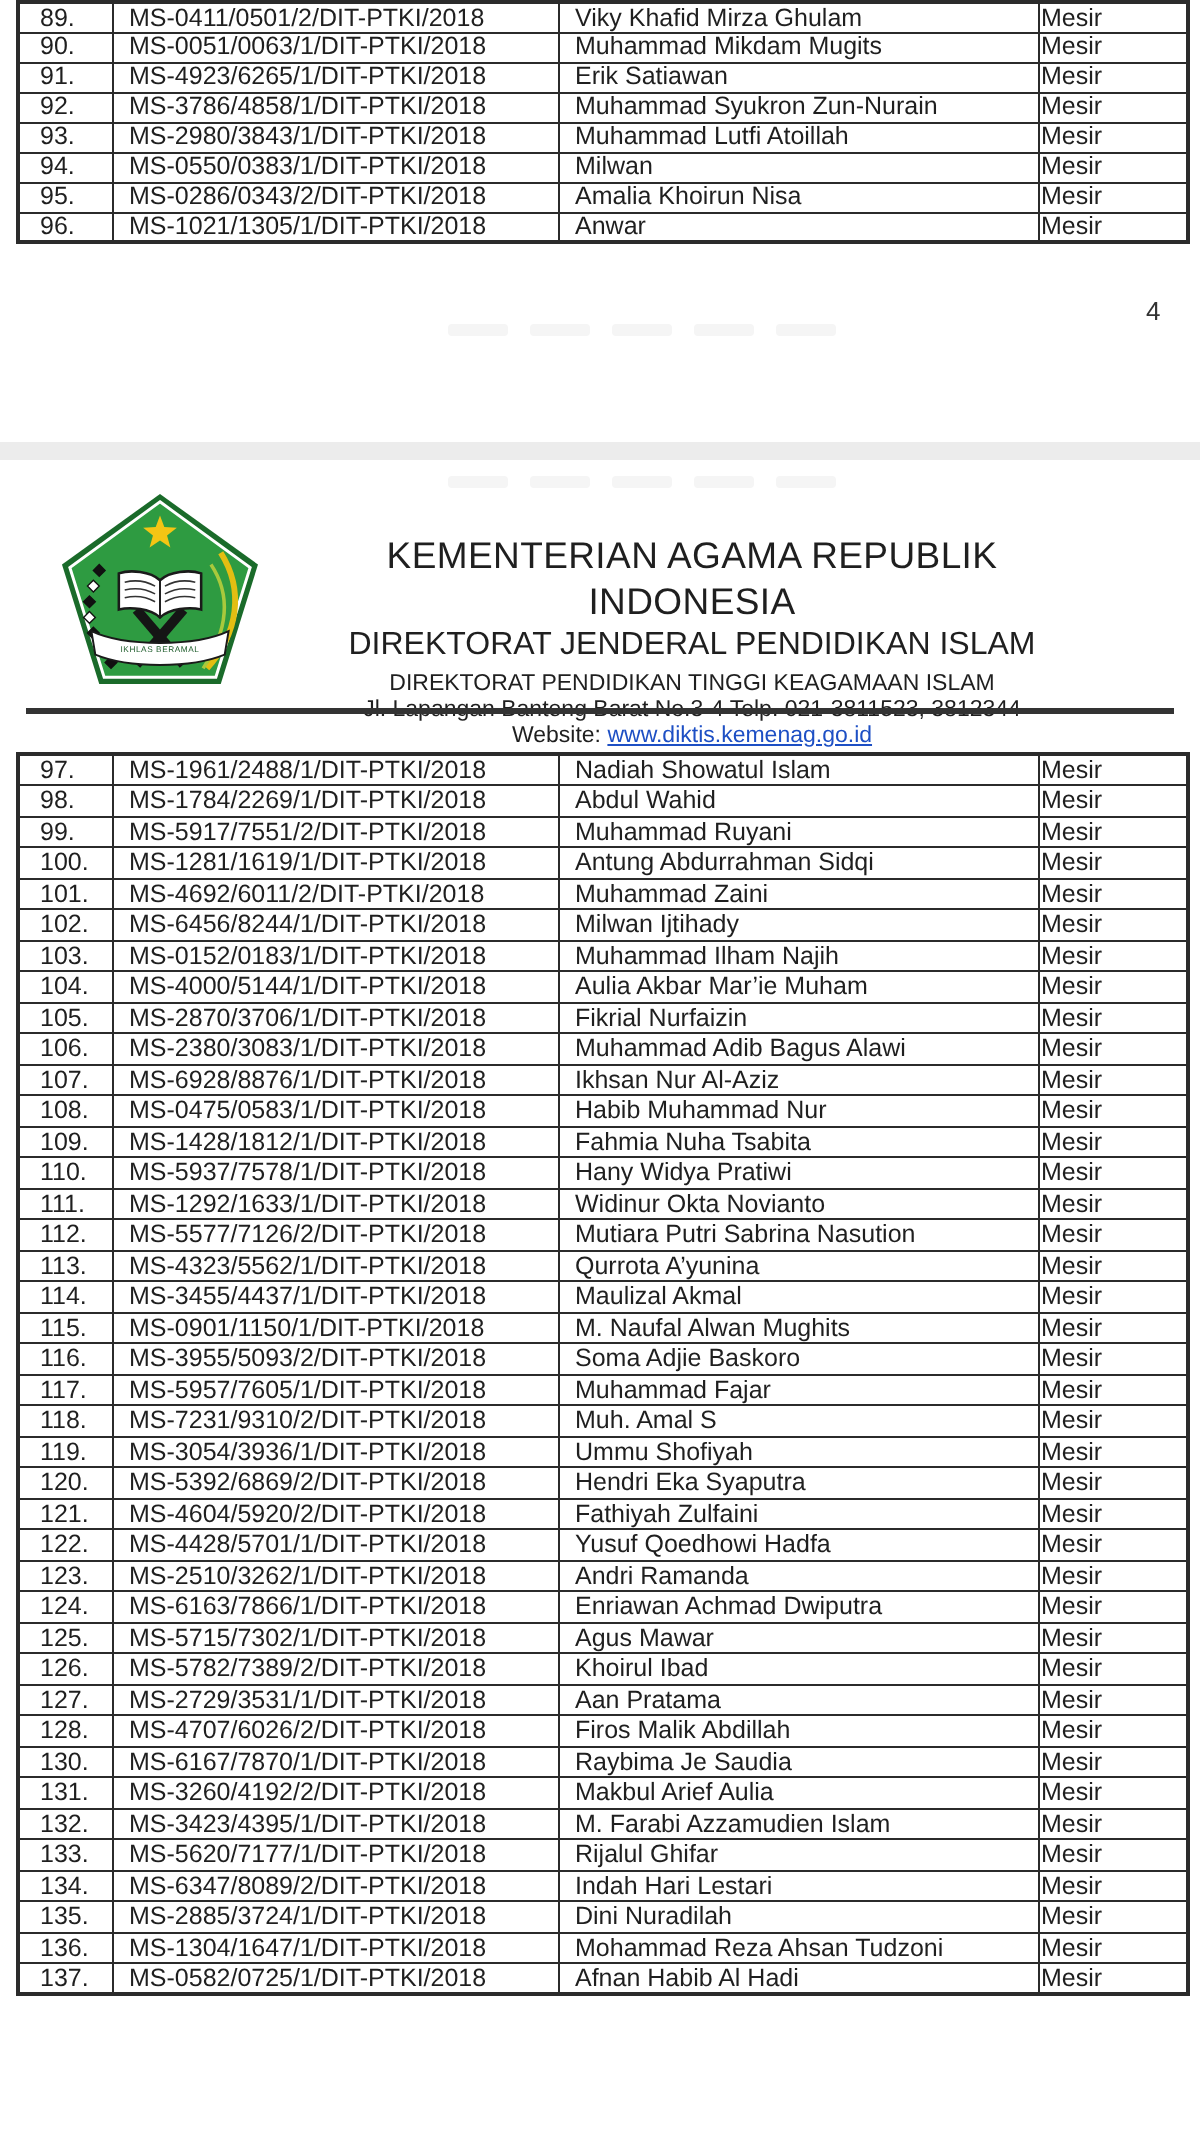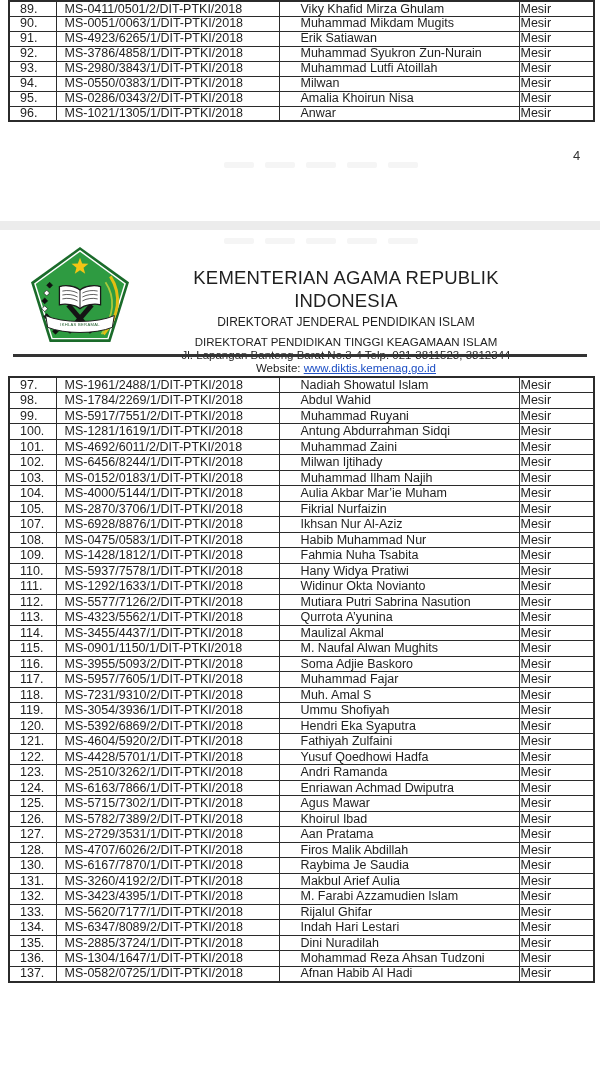--- a/index.html
+++ b/index.html
@@ -18,38 +18,38 @@
     font-size:12.5px;color:var(--text);
     border:2px solid var(--border);
   }
   .doc-table td{
     border:1.5px solid var(--border);
     vertical-align:middle;white-space:nowrap;overflow:hidden;
     line-height:1;padding:0;
   }
   .doc-table td.c0{width:47px;padding-left:10px;}
   .doc-table td.c1{width:223px;padding-left:8px;}
-  .doc-table td.c2{width:240px;padding-left:21px;}
+  .doc-table td.c2{width:240px;padding-left:8px;}
   .doc-table td.c3{padding-left:1px;}
   #table-top{top:0;}
   #table-top td{height:15px;}
   #table-bottom{top:376px;}
   #table-bottom td{height:15.5px;}
   
   .page-number{position:absolute;top:148px;left:573px;font-size:13px;color:#333;}
   .page-break-band{position:absolute;left:0;top:221px;width:600px;height:9px;background:var(--band);}
   .watermark{position:absolute;left:224px;display:flex;gap:11px;}
   .watermark .dash{width:30px;height:6px;background:var(--dash);border-radius:2px;}
   #watermark-1{top:162px;}
   #watermark-2{top:238px;}
   
   .logo-wrap{position:absolute;left:27px;top:246px;width:106px;height:98px;}
   .letterhead-text{position:absolute;left:148px;top:266px;width:396px;text-align:center;}
   .lh-line1{font-size:18.5px;line-height:23px;letter-spacing:0.2px;}
-  .lh-line2{font-size:12px;line-height:21px;}
+  .lh-line2{font-size:16px;line-height:21px;}
   .lh-line3{font-size:11.5px;line-height:14px;margin-top:2px;}
   .lh-line4{font-size:11.5px;line-height:13px;}
   .lh-line5{font-size:11.5px;line-height:13px;}
   .website-link{color:var(--link);text-decoration:underline;cursor:pointer;}
   .divider{position:absolute;left:13px;top:354px;width:574px;height:3px;background:#333;}
 </style>
 </head>
 <body>
 
 <table class="doc-table" id="table-top">
@@ -228,20 +228,26 @@
         <td class="c2">Aulia Akbar Mar’ie Muham</td>
         <td class="c3">Mesir</td>
       </tr>
       <tr>
         <td class="c0">105.</td>
         <td class="c1">MS-2870/3706/1/DIT-PTKI/2018</td>
         <td class="c2">Fikrial Nurfaizin</td>
         <td class="c3">Mesir</td>
       </tr>
       <tr>
+        <td class="c0">106.</td>
+        <td class="c1">MS-2380/3083/1/DIT-PTKI/2018</td>
+        <td class="c2">Muhammad Adib Bagus Alawi</td>
+        <td class="c3">Mesir</td>
+      </tr>
+      <tr>
         <td class="c0">107.</td>
         <td class="c1">MS-6928/8876/1/DIT-PTKI/2018</td>
         <td class="c2">Ikhsan Nur Al-Aziz</td>
         <td class="c3">Mesir</td>
       </tr>
       <tr>
         <td class="c0">108.</td>
         <td class="c1">MS-0475/0583/1/DIT-PTKI/2018</td>
         <td class="c2">Habib Muhammad Nur</td>
         <td class="c3">Mesir</td>

